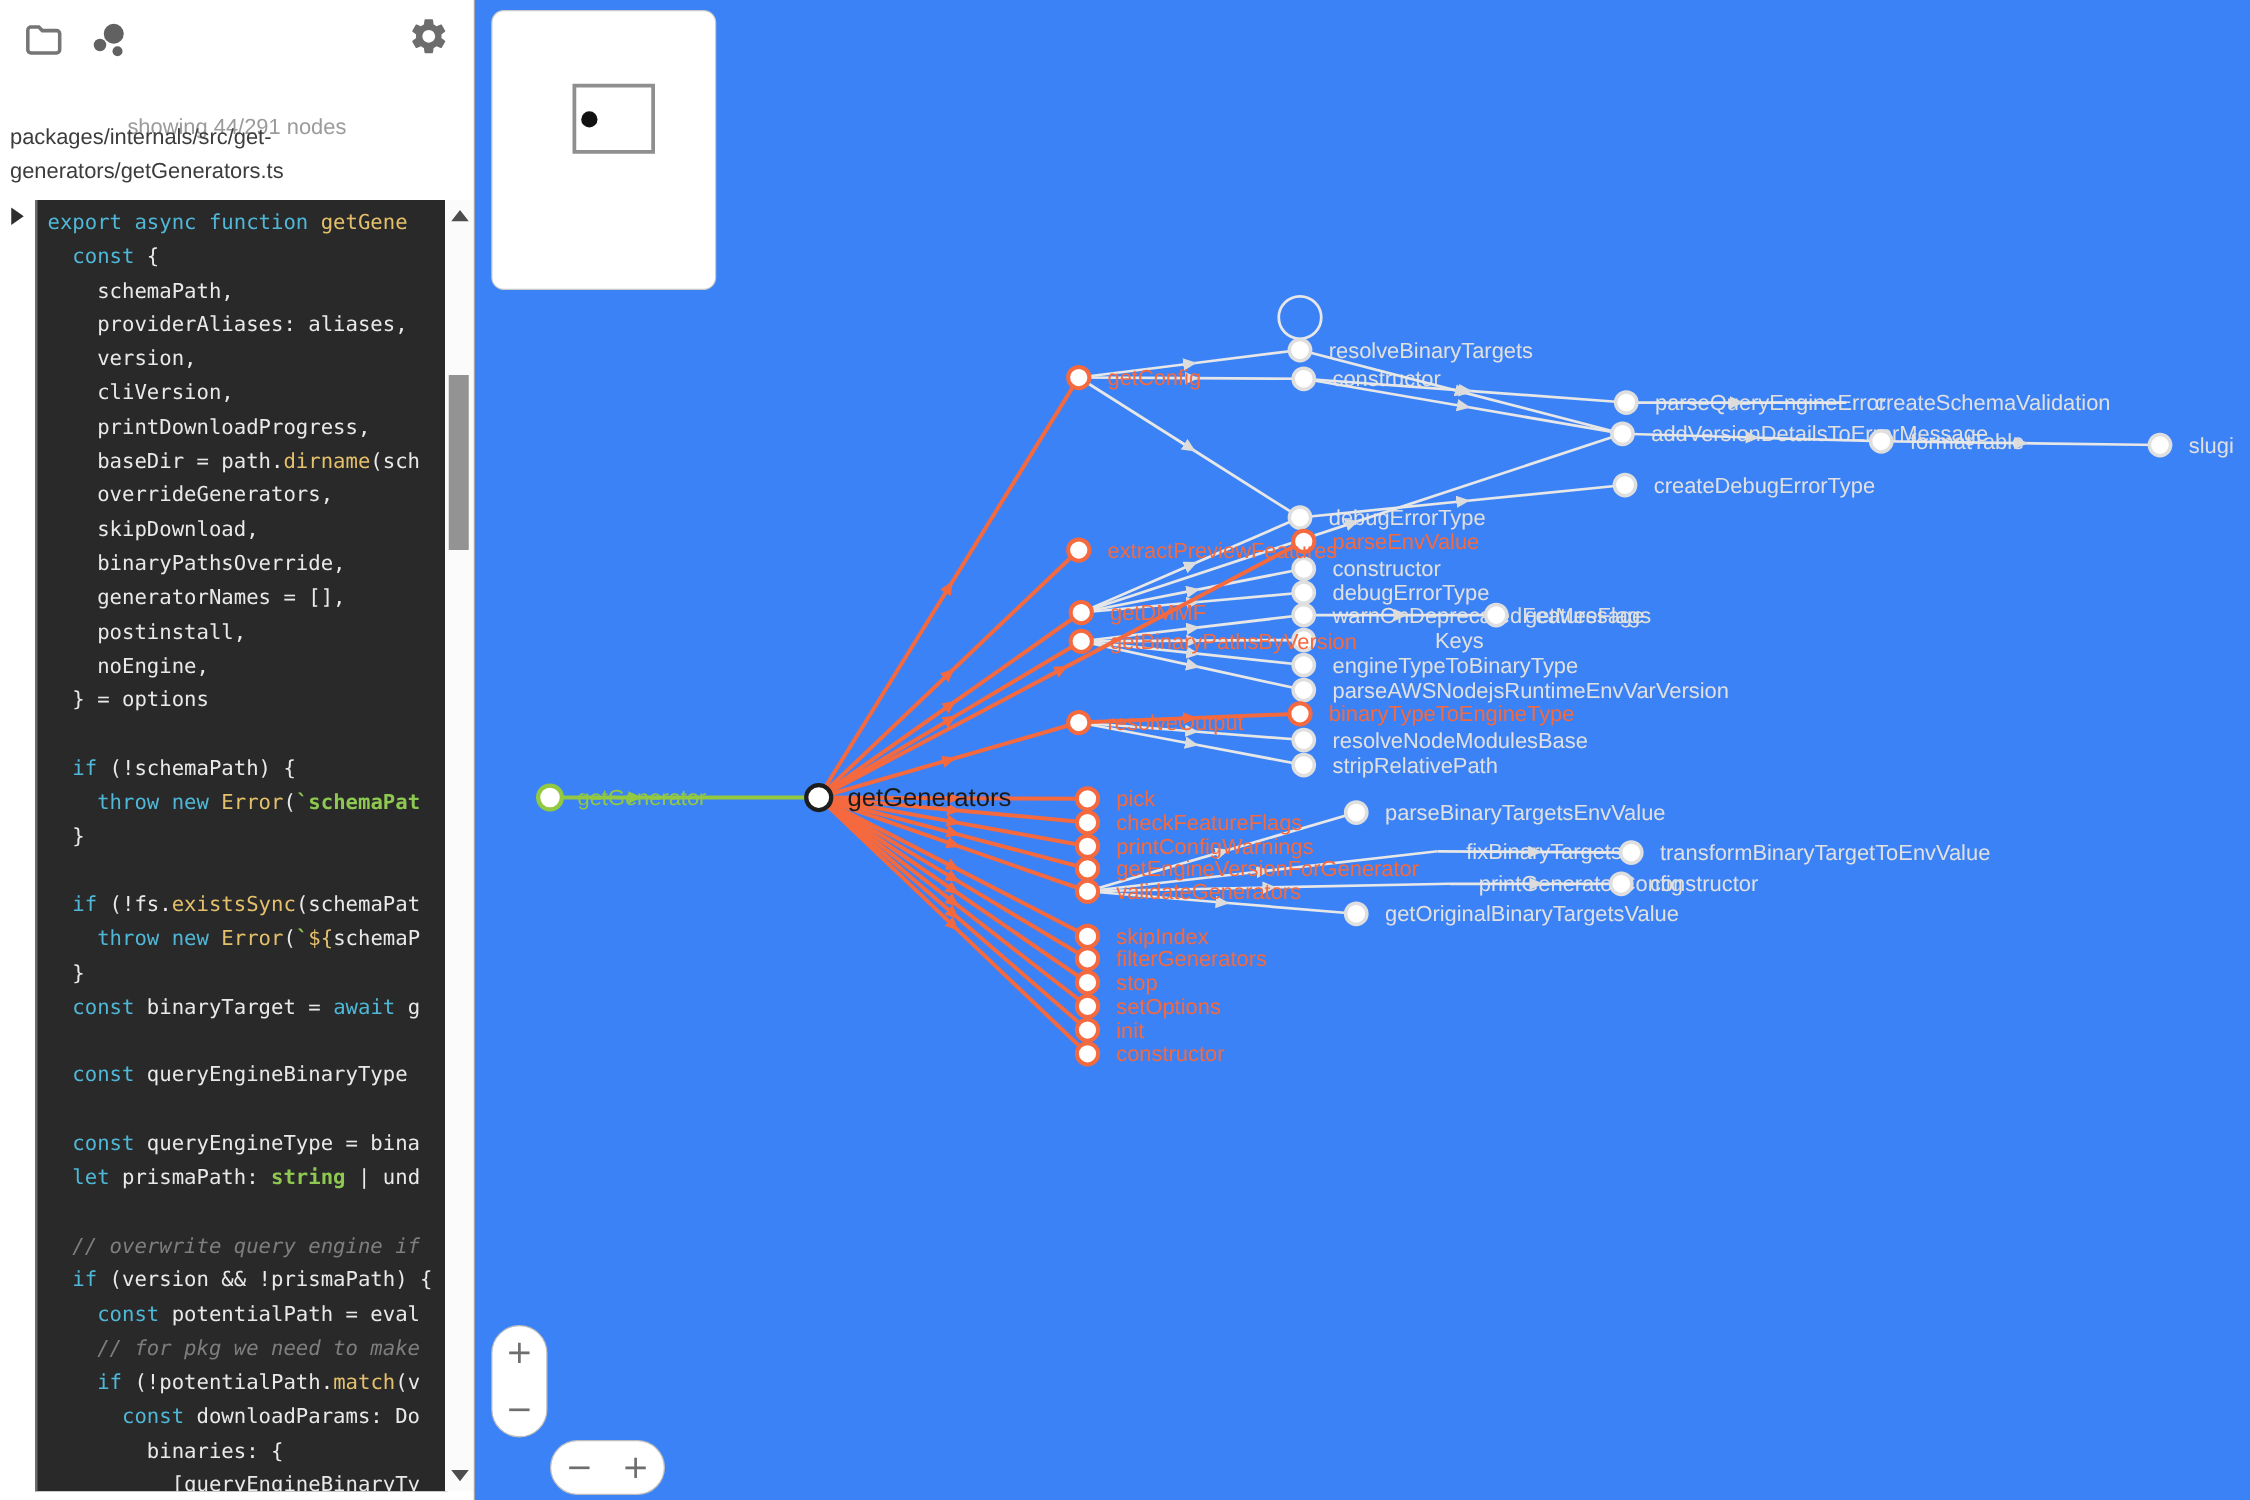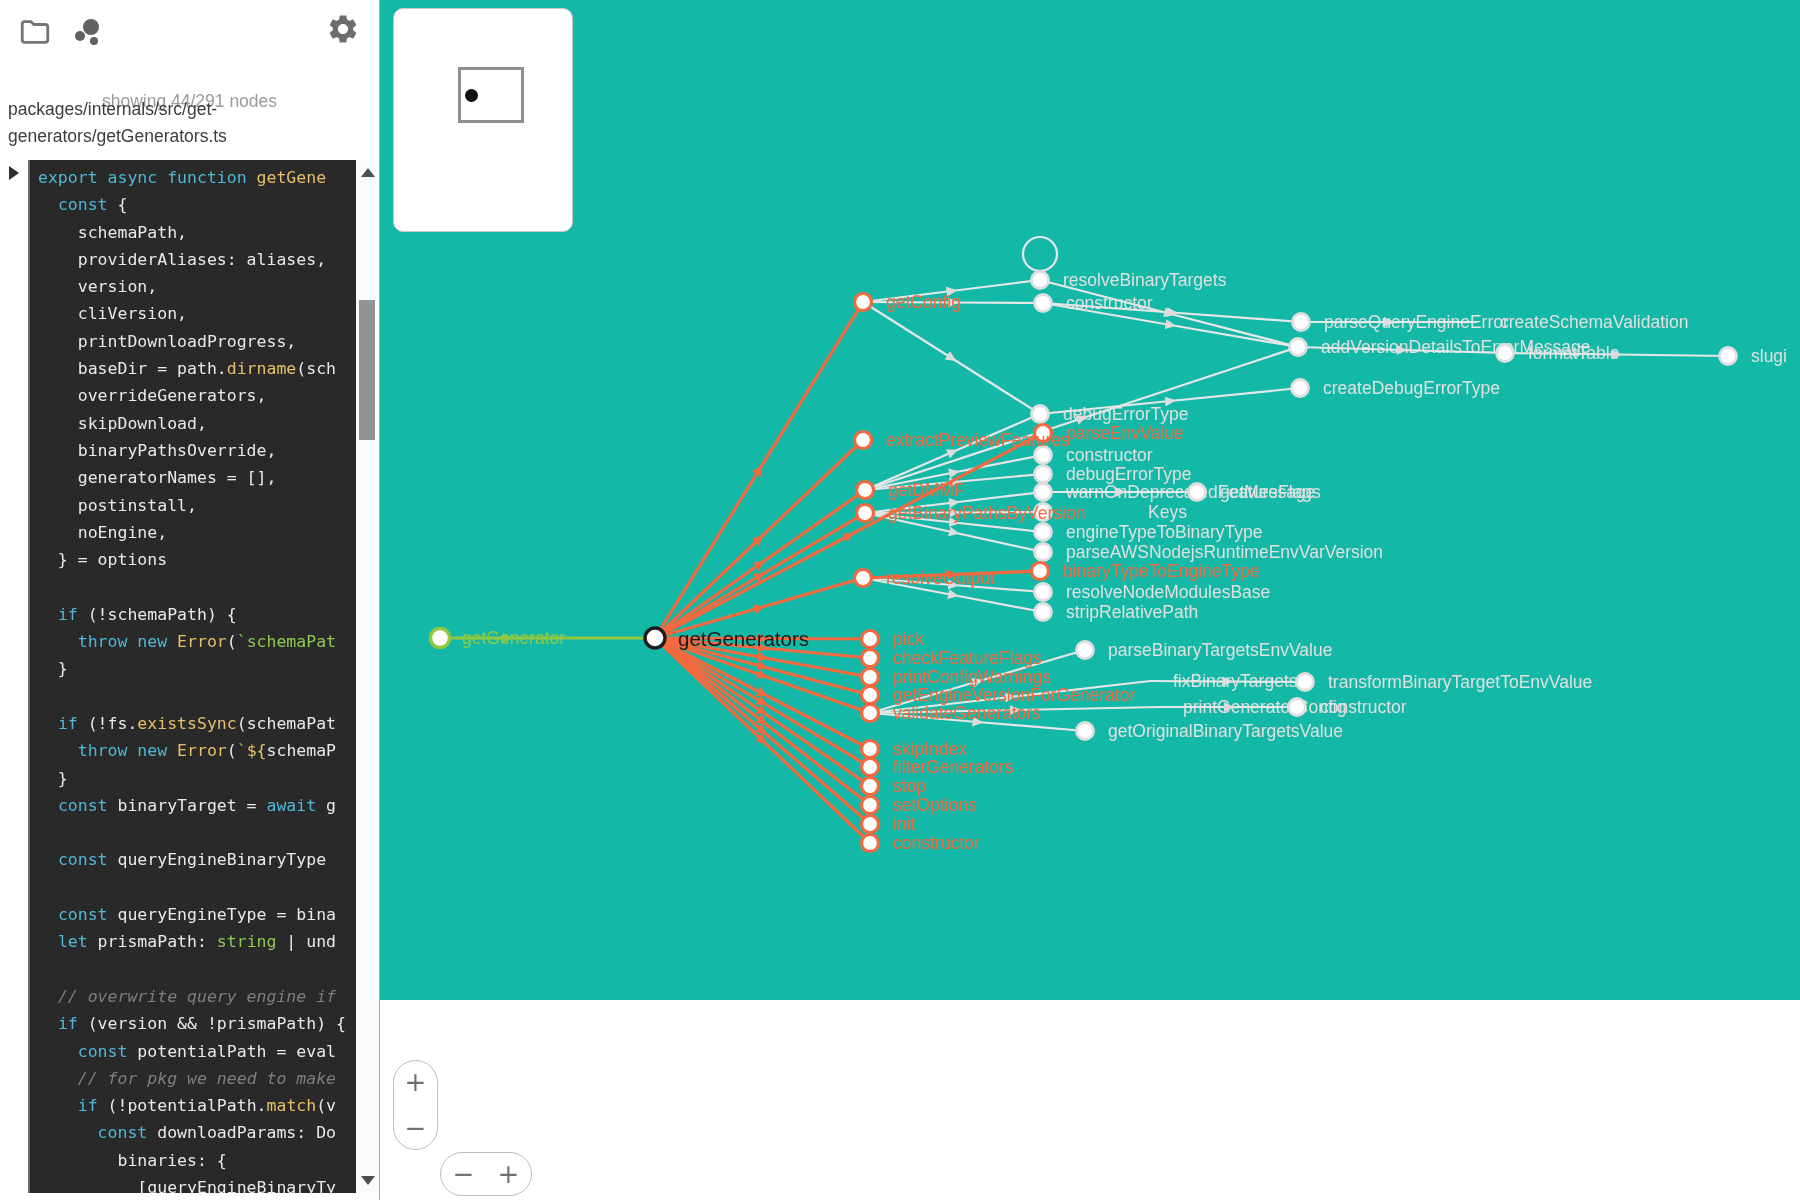--- a/index.html
+++ b/index.html
@@ -18,34 +18,34 @@
            font-size:17.5px;color:#9b9b9b;margin-top:27px;}
   .filepath{position:absolute;left:8px;top:96px;width:360px;font-size:17.5px;
             color:#3c3c3c;line-height:27px;}
   
   .code-panel{position:absolute;left:28px;top:160px;width:328px;height:1033px;
               background:#292929;border-left:2px solid #6b6b6b;overflow:hidden;}
   .code-lines{position:absolute;left:8px;top:4px;width:600px;
               font-family:"DejaVu Sans Mono",monospace;font-size:16.5px;line-height:27.3px;
               white-space:pre;}
   .tok-pl{color:var(--c-pl);} .tok-kw{color:var(--c-kw);} .tok-fn{color:var(--c-fn);}
-  .tok-str{color:var(--c-str);} .tok-cmt{color:var(--c-cmt);font-style:italic;}
+  .tok-str{color:var(--c-str);font-weight:bold;} .tok-cmt{color:var(--c-cmt);font-style:italic;}
   .fold-arrow{position:absolute;left:9px;top:166px;width:0;height:0;
               border-left:10px solid #2e2e2e;border-top:7px solid transparent;
               border-bottom:7px solid transparent;}
   
   .scrollbar{position:absolute;left:356px;top:160px;width:23px;height:1033px;background:#fbfbfb;}
   .sb-up,.sb-down{position:absolute;left:5px;width:0;height:0;}
   .sb-up{top:8px;border-left:7px solid transparent;border-right:7px solid transparent;
          border-bottom:9px solid #4d4d4d;}
   .sb-down{bottom:8px;border-left:7px solid transparent;border-right:7px solid transparent;
            border-top:9px solid #4d4d4d;}
   .sb-thumb{position:absolute;left:3px;top:140px;width:16px;height:140px;background:#939393;}
   
-  .canvas{position:absolute;left:380px;top:0;width:1420px;height:1000px;background:#14b8a6;}
+  .canvas{position:absolute;left:380px;top:0;width:1420px;height:1200px;background:#3b82f6;}
   #graph-svg{position:absolute;left:0;top:0;}
   
   .minimap{position:absolute;left:13px;top:8px;width:178px;height:222px;background:#fff;
            border:1.5px solid #c9c9c9;border-radius:10px;}
   .mm-viewport{position:absolute;left:64px;top:58px;width:60px;height:50px;
                border:3.5px solid #8f8f8f;background:#fff;}
   .mm-dot{position:absolute;left:71px;top:80px;width:13px;height:13px;border-radius:50%;
           background:#111;}
   .mm-blob{position:absolute;background:#ededed;border-radius:5px;}
   

